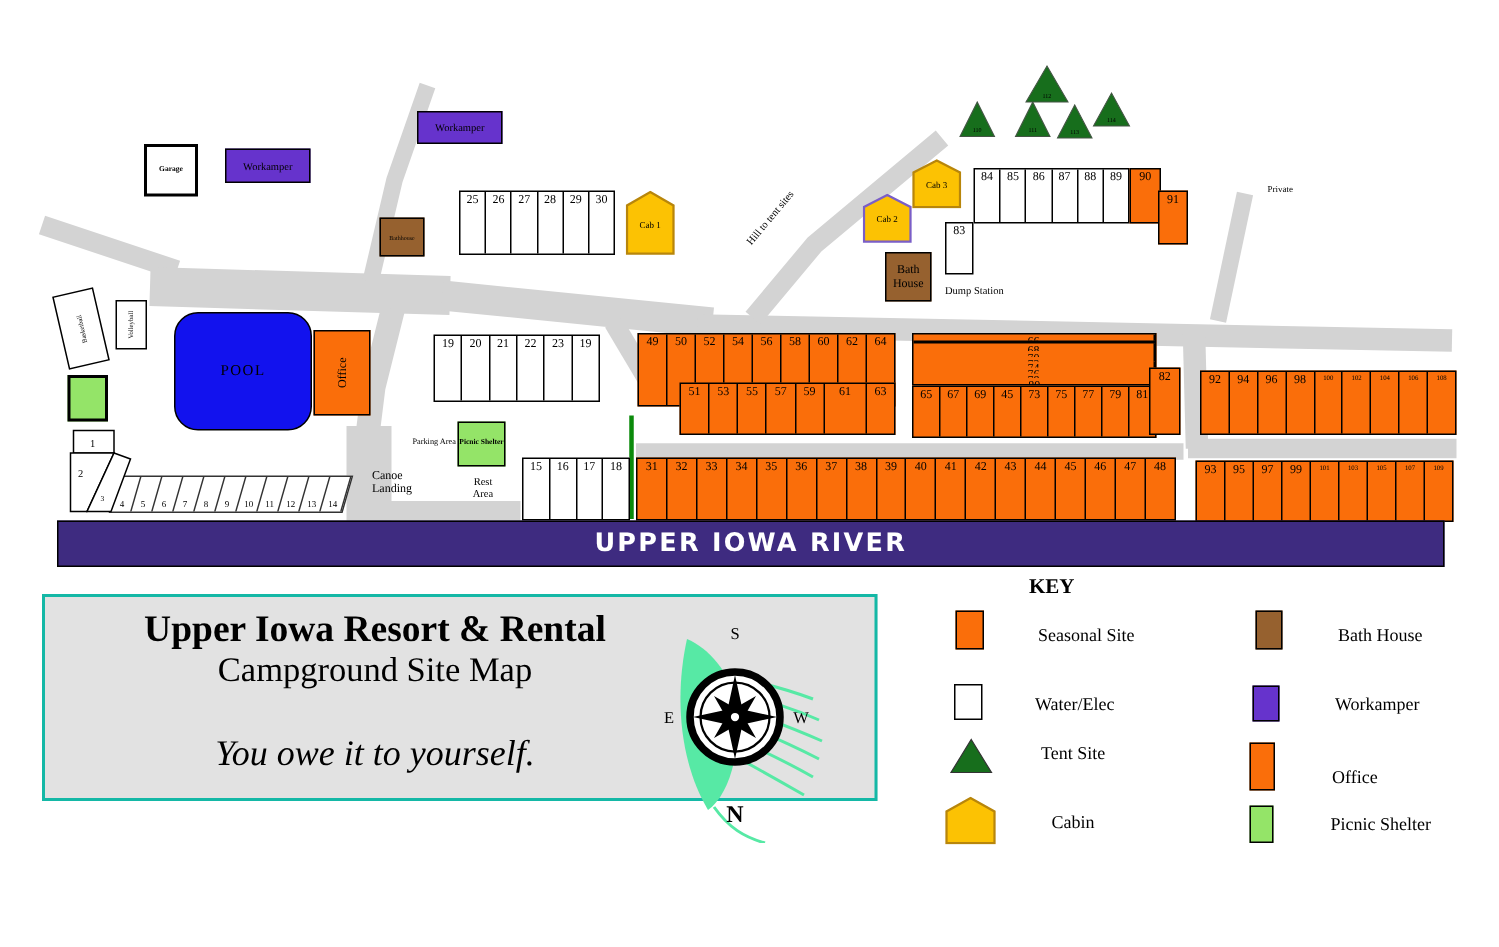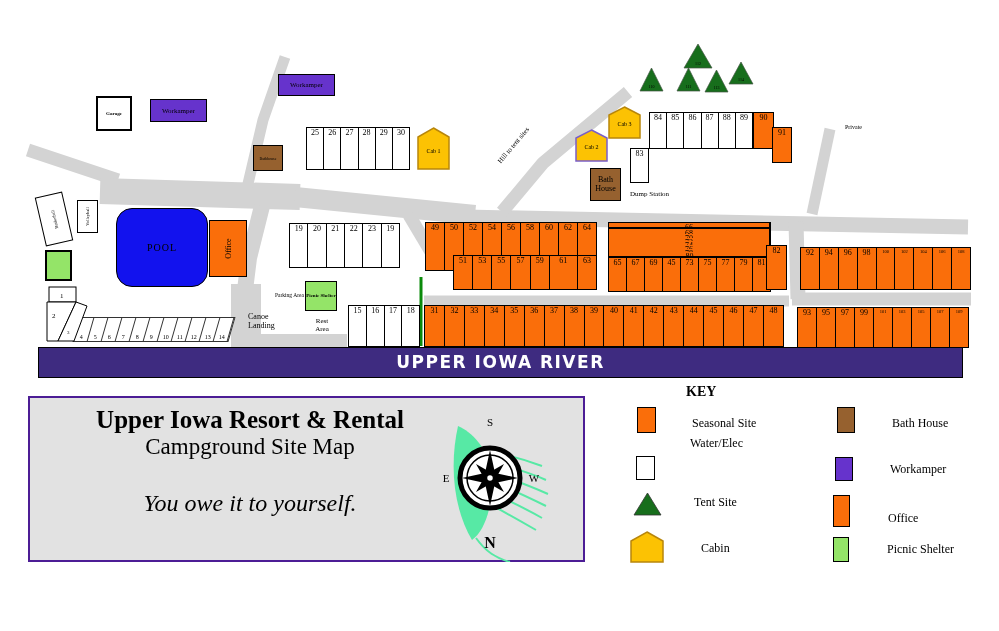--- a/index.html
+++ b/index.html
@@ -86,36 +86,36 @@
   #canoe-landing{left:248px;top:313px;font-size:8px;width:42px;}
   #rest-area{left:309px;top:318px;font-size:7px;width:26px;text-align:center;}
   #parking-area{left:275px;top:292px;font-size:5.5px;white-space:nowrap;}
 
   
   #river{left:38px;top:347px;width:925px;height:31px;background:var(--river);border:1.5px solid #000;
          box-sizing:border-box;color:#fff;text-align:center;line-height:28px;
          font-family:"DejaVu Sans",sans-serif;font-weight:bold;font-size:17px;letter-spacing:1.5px;}
 
   
-  #panel{left:28px;top:396px;width:557px;height:166px;background:var(--panel-bg);border:2px solid #4c1d95;box-sizing:border-box;}
+  #panel{left:28px;top:396px;width:557px;height:138px;background:var(--panel-bg);border:2px solid #14b8a6;box-sizing:border-box;}
   #panel .ptext{position:absolute;left:5px;top:8px;width:430px;text-align:center;}
   #panel .t1{font-size:25px;font-weight:bold;}
   #panel .t2{font-size:23px;}
   #panel .tag{position:absolute;left:5px;top:92px;width:430px;text-align:center;
               font-style:italic;font-size:24px;}
   #compass{position:absolute;left:390px;top:4px;}
 
   
   #key-title{left:686px;top:384px;font-size:14px;font-weight:bold;}
   .sw{position:absolute;border:1px solid #000;box-sizing:border-box;}
   .klabel{position:absolute;font-size:12px;white-space:nowrap;}
   #sw-seasonal{left:637px;top:407px;width:19px;height:26px;background:var(--seasonal);}
   #kl-seasonal{left:692px;top:416px;}
   #sw-water{left:636px;top:456px;width:19px;height:24px;background:#fff;}
-  #kl-water{left:690px;top:436px;}
+  #kl-water{left:690px;top:462px;}
   #kl-tent{left:694px;top:495px;}
   #kl-cabin{left:701px;top:541px;}
   #sw-bath{left:837px;top:407px;width:18px;height:26px;background:var(--bath-house);}
   #kl-bath{left:892px;top:416px;}
   #sw-workamper{left:835px;top:457px;width:18px;height:24px;background:var(--workamper);}
   #kl-workamper{left:890px;top:462px;}
   #sw-office{left:833px;top:495px;width:17px;height:32px;background:var(--seasonal);}
   #kl-office{left:888px;top:511px;}
   #sw-picnic{left:833px;top:537px;width:16px;height:25px;background:var(--picnic);}
   #kl-picnic{left:887px;top:542px;}

